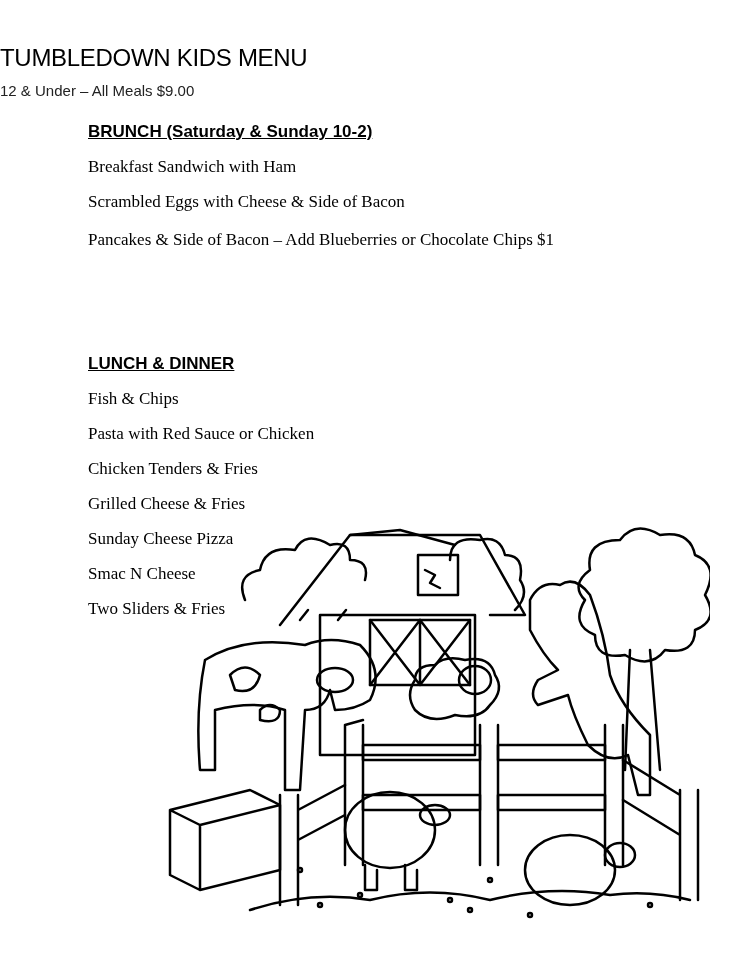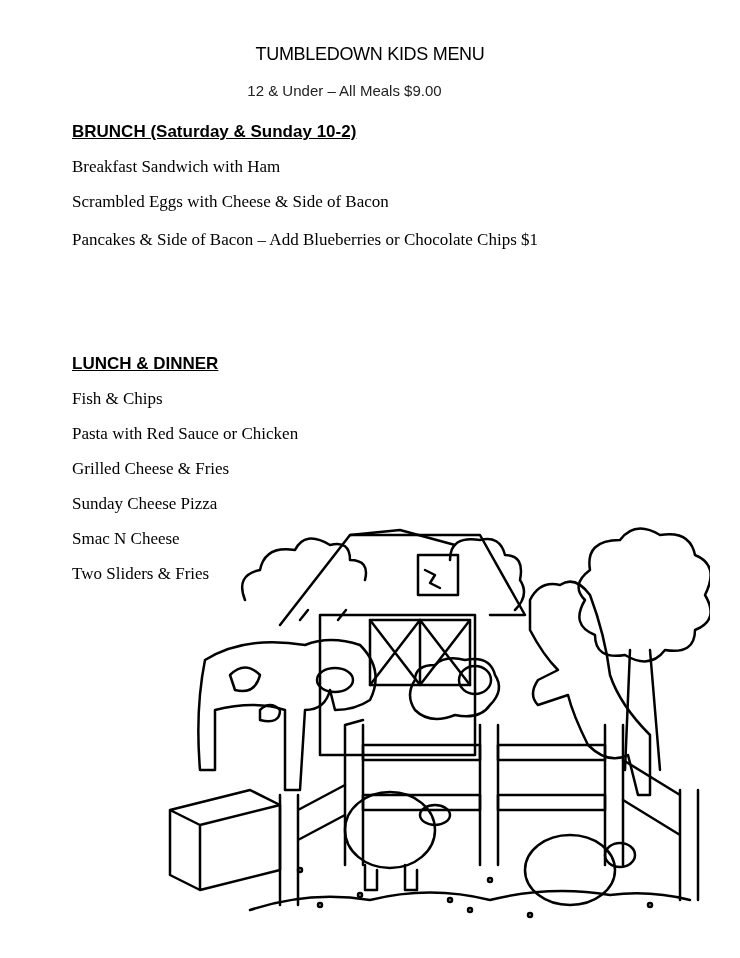--- a/index.html
+++ b/index.html
@@ -1,19 +1,19 @@
 <!DOCTYPE html>
 <html><head>
   <meta charset="utf-8">
   <style>
     html, body { margin: 0; padding: 0; background: #ffffff; }
     body { width: 740px; height: 958px; position: relative; overflow: hidden; font-family: "Liberation Sans", sans-serif; color: #000; }
-    .title { position: absolute; top: 44px; left: 0; width: 740px; text-align: center; font-size: 18px; letter-spacing: -0.3px; }
-    .subtitle { position: absolute; top: 82px; left: 0; width: 609px; text-align: center; font-size: 15px; color: #222; padding-left: 40px; }
-    .section { position: absolute; left: 72px; }
+    .title { position: absolute; top: 44px; left: 0; width: 740px; font-size: 24px; letter-spacing: -0.3px; }
+    .subtitle { position: absolute; top: 82px; left: 0; width: 609px; text-align: left; font-size: 15px; color: #222; }
+    .section { position: absolute; left: 88px; }
     .heading { font-size: 17px; font-weight: bold; text-decoration: underline; line-height: 20px; margin: 0 0 15px 0; }
     .item { font-size: 17px; line-height: 20px; margin: 0 0 15px 0; font-family: Liberation Serif, serif; }
     .item.wrap { width: 580px; line-height: 26px; }
     .brunch { top: 122px; }
     .lunch { top: 354px; }
     .art { position: absolute; left: 150px; top: 510px; width: 560px; height: 410px; }
   </style>
 </head>
 <body>
 
@@ -24,20 +24,21 @@
   <div class="heading">BRUNCH (Saturday &amp; Sunday 10-2)</div>
   <div class="item">Breakfast Sandwich with Ham</div>
   <div class="item">Scrambled Eggs with Cheese &amp; Side of Bacon</div>
   <div class="item wrap">Pancakes &amp; Side of Bacon – Add Blueberries or Chocolate Chips $1</div>
 </div>
 
 <div class="section lunch">
   <div class="heading">LUNCH &amp; DINNER</div>
   <div class="item">Fish &amp; Chips</div>
   <div class="item">Pasta with Red Sauce or Chicken</div>
+  <div class="item">Chicken Tenders &amp; Fries</div>
   <div class="item">Grilled Cheese &amp; Fries</div>
   <div class="item">Sunday Cheese Pizza</div>
   <div class="item">Smac N Cheese</div>
   <div class="item">Two Sliders &amp; Fries</div>
 </div>
 
 <svg class="art" viewBox="0 0 560 410" fill="none" stroke="#000" stroke-width="2.5" stroke-linejoin="round" stroke-linecap="round">
 
   <path d="M95 90 q-10 -25 15 -30 q5 -25 35 -20 q10 -20 35 -5 q20 -5 20 15 q20 0 15 20"></path>
   <path d="M300 50 q0 -25 30 -20 q20 -5 25 15 q20 0 15 25 q10 15 -5 30"></path>

